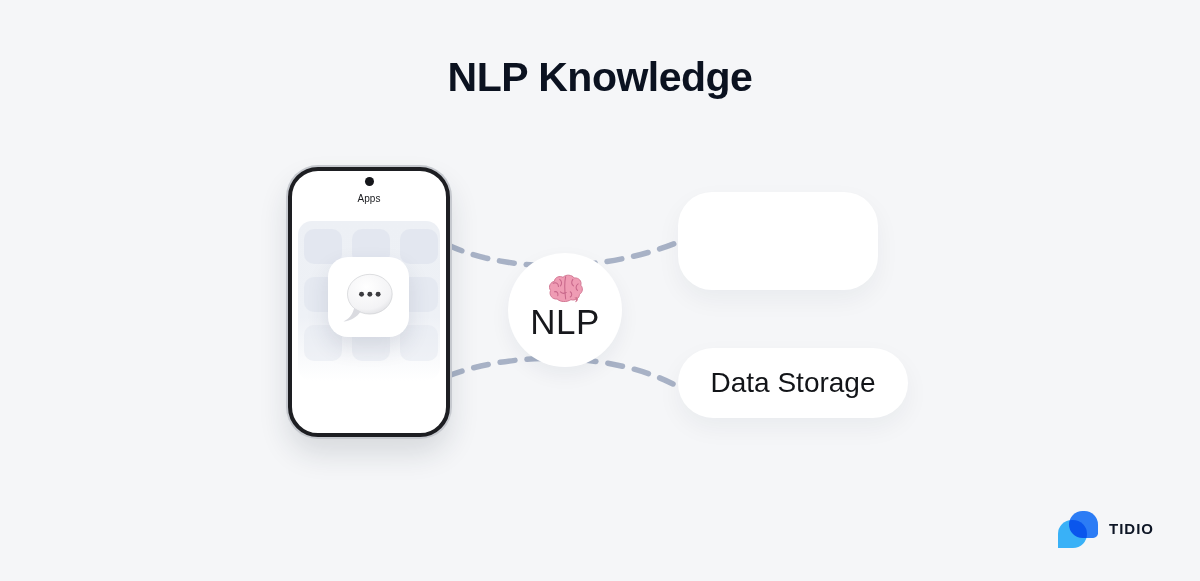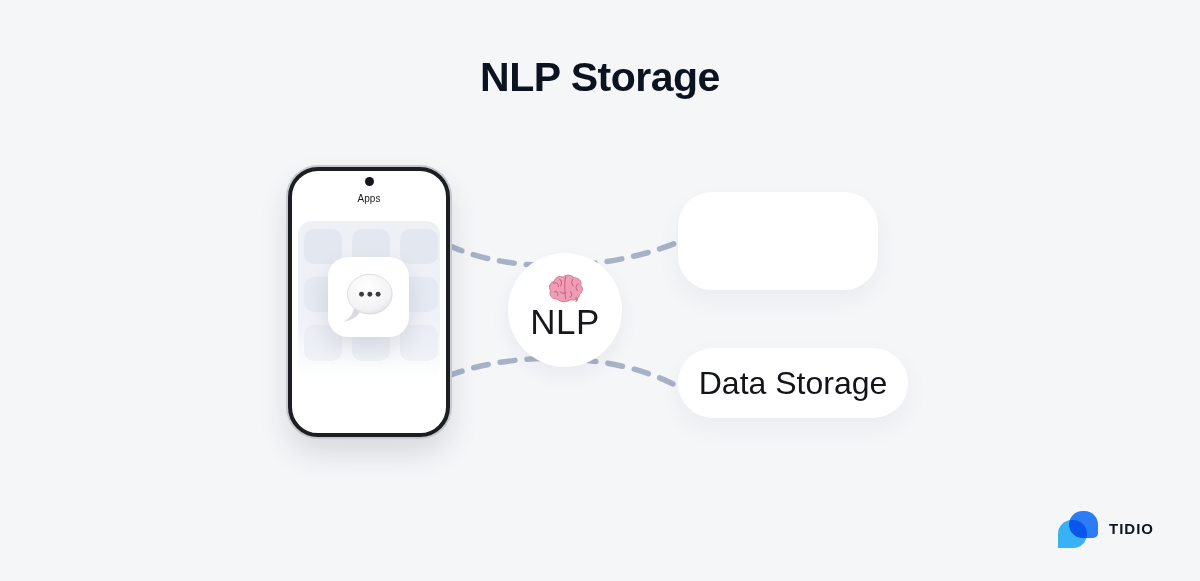--- a/index.html
+++ b/index.html
@@ -139,21 +139,21 @@
     position: absolute;
     left: 678px; top: 348px;
     width: 230px; height: 70px;
     background: #ffffff;
     border-radius: 35px;
     box-shadow: 0 10px 24px rgba(20, 30, 60, 0.05);
     z-index: 2;
     display: flex;
     align-items: center;
     justify-content: center;
-    font-size: 32px;
+    font-size: 28px;
     font-weight: 500;
     color: #121418;
   }
 
   
   .brand {
     position: absolute;
     left: 1058px; top: 509px;
     display: flex;
     align-items: center;
@@ -179,21 +179,21 @@
   .brand-name {
     font-size: 15px;
     font-weight: 800;
     letter-spacing: 1px;
     color: #0e1626;
   }
 </style>
 </head>
 <body>
 
-<h1 class="title">NLP Storage</h1>
+<h1 class="title">NLP Knowledge</h1>
 
 <svg class="connectors" width="1200" height="581" viewBox="0 0 1200 581">
   <path d="M 448 245 C 515 276, 612 270, 681 241"></path>
   <path d="M 448 376 C 515 350, 612 353, 673 384"></path>
 </svg>
 
 <div class="phone">
   <div class="phone-camera"></div>
   <div class="phone-header">Apps</div>
   <div class="screen-wash"></div>

